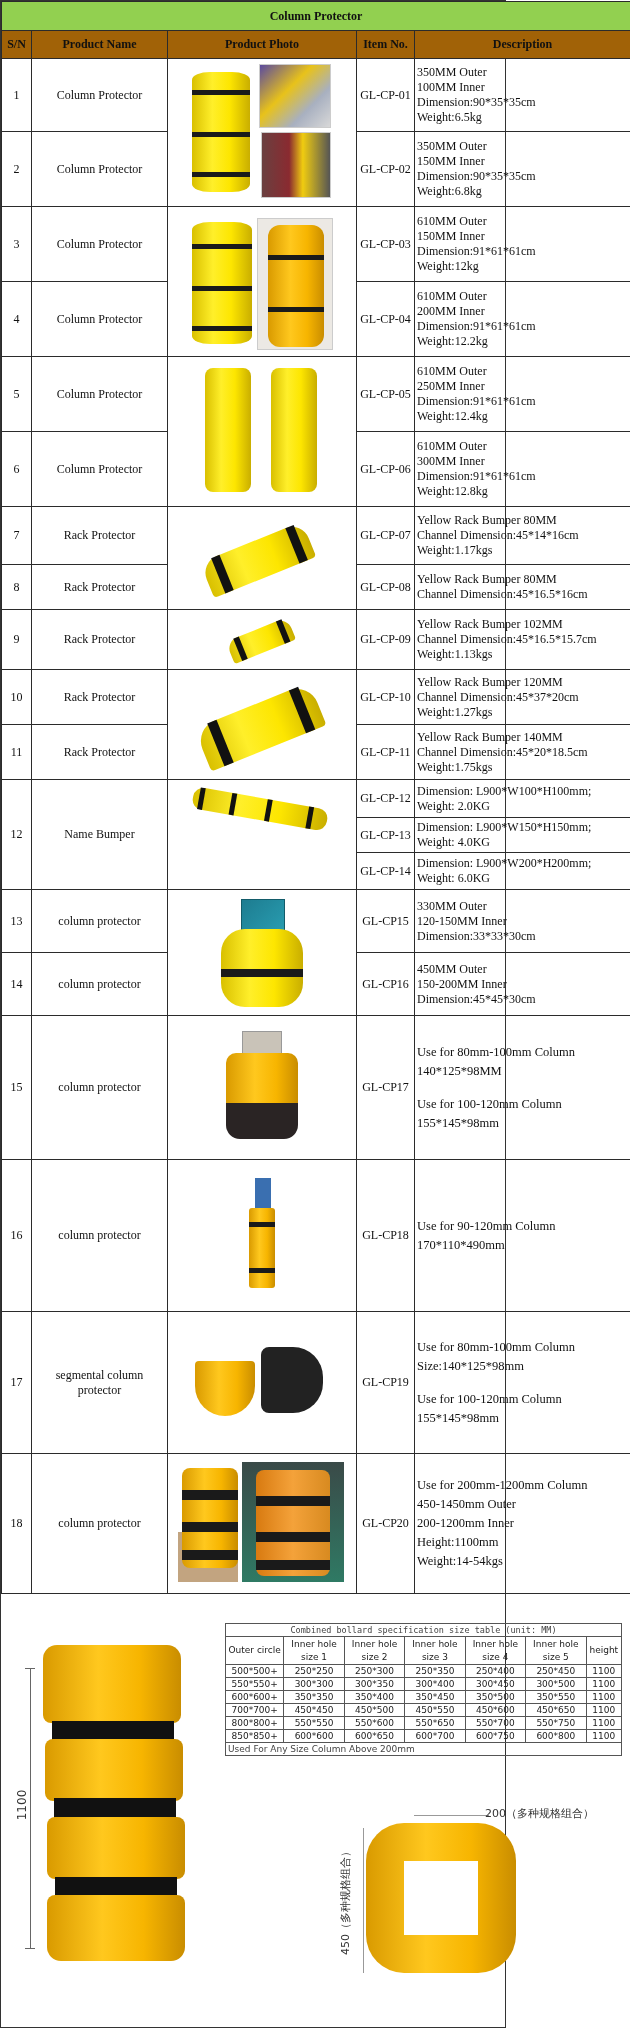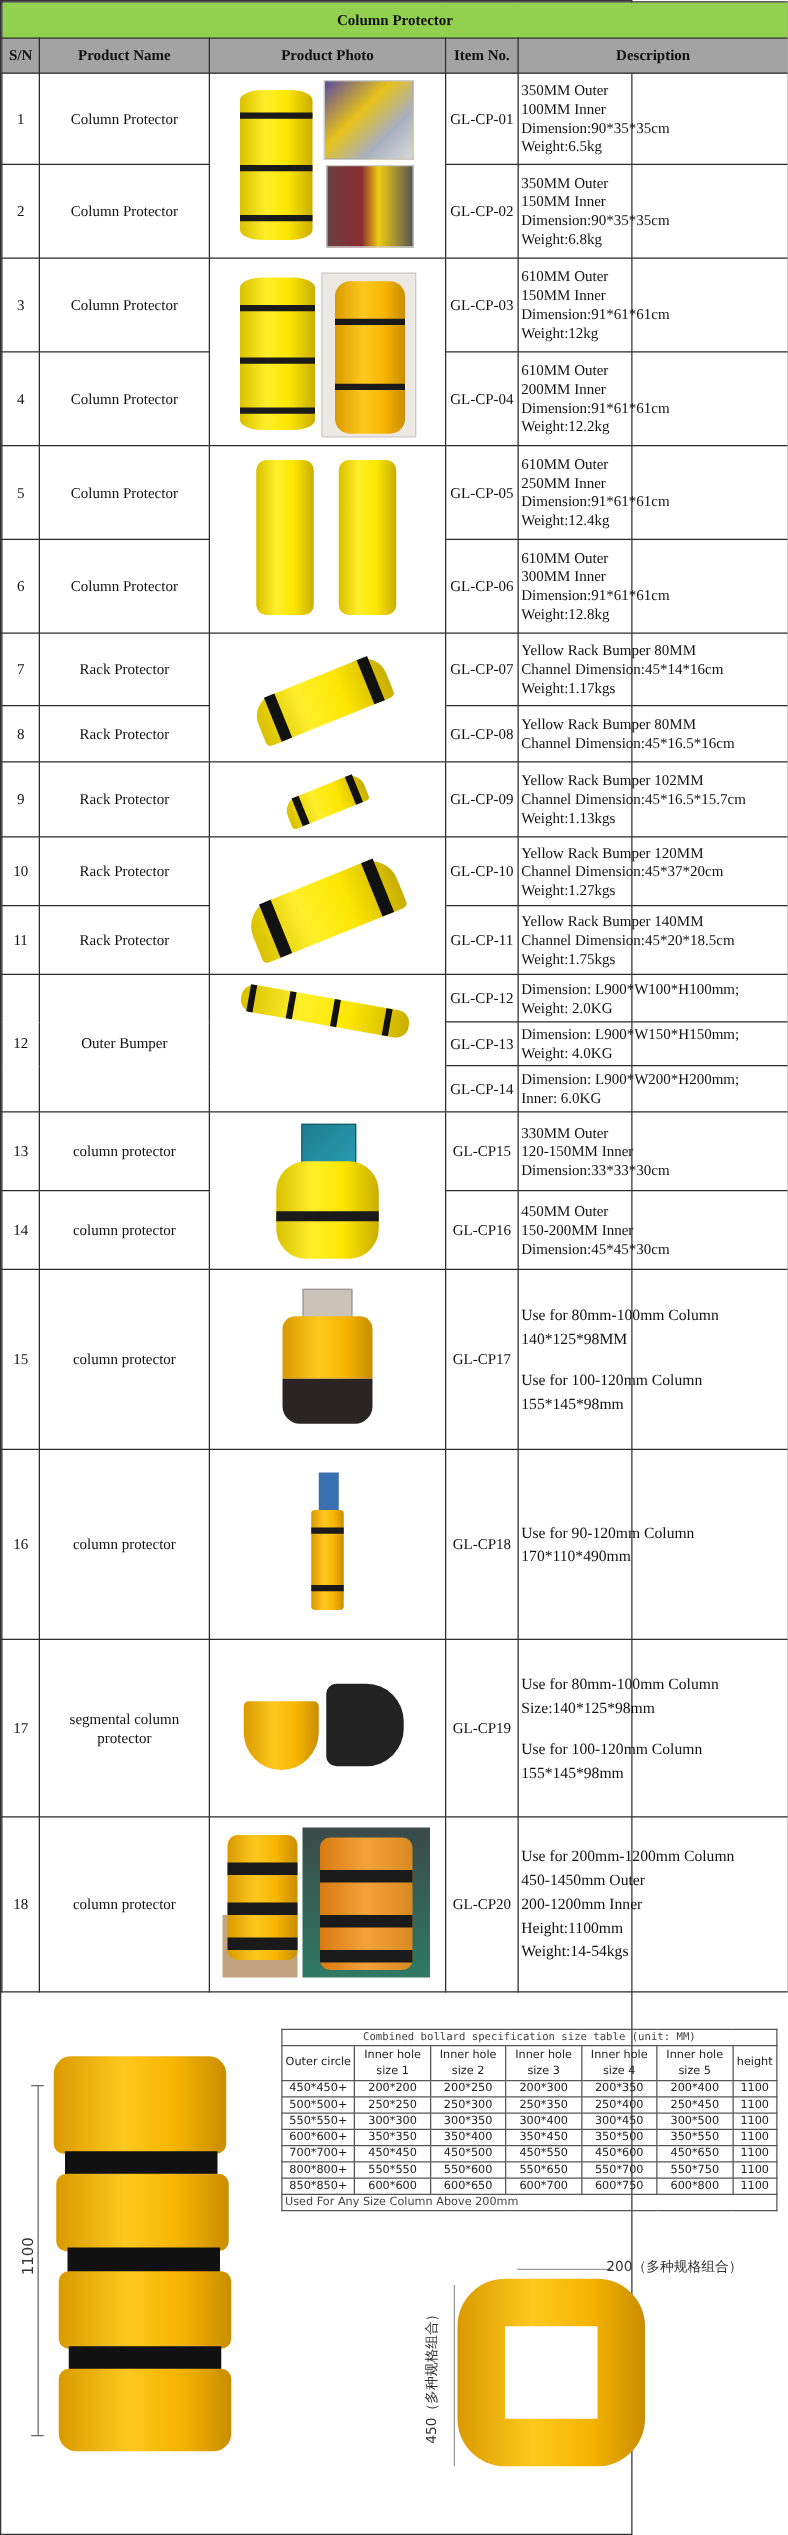--- a/index.html
+++ b/index.html
@@ -1,21 +1,21 @@
 <!DOCTYPE html>
 <html><head>
 <meta charset="utf-8">
 <style>
   * { box-sizing: border-box; margin: 0; padding: 0; }
   body { width: 630px; height: 2028px; background: #fff; font-family: "Liberation Serif", "DejaVu Serif", serif; color: #111; overflow: hidden; }
   .sheet { position: relative; width: 506px; height: 2028px; border: 1px solid #333; }
   table.main { border-collapse: collapse; width: 629px; table-layout: fixed; }
   table.main td, table.main th { border: 1px solid #2b2b2b; font-size: 12px; }
   .title-cell { background: #92d050; height: 29px; text-align: center; font-weight: bold; font-size: 13px; }
-  .hdr th { background: #a3a3a3; height: 28px; font-weight: bold; font-size: 13px; }
+  .hdr th { background: #a16207; height: 28px; font-weight: bold; font-size: 13px; }
   td.sn { text-align: center; }
   td.name { text-align: center; padding: 0 4px; }
   td.item { text-align: center; font-size: 12px; white-space: nowrap; padding: 0 1px; }
   td.desc { text-align: left; padding: 0 2px; font-size: 11.5px; line-height: 15px; vertical-align: middle; }
   td.desc .line { display: block; }
   td.desc .gap { display: block; height: 14px; }
   td.desc.loose { font-size: 12.5px; line-height: 19px; }
   td.photo { position: relative; padding: 0; vertical-align: middle; text-align: center; }
   .ph { position: relative; display: inline-block; }
   .yellow { background: linear-gradient(90deg,#d9c000 0%,#ffef2a 35%,#fde600 65%,#c9ae00 100%); }
@@ -204,21 +204,21 @@
           <td class="name">Rack Protector</td>
           <td class="item">GL-CP-11</td>
           <td class="desc">
             <span class="line">Yellow Rack Bumper 140MM</span>
             <span class="line">Channel Dimension:45*20*18.5cm</span>
             <span class="line">Weight:1.75kgs</span>
           </td>
         </tr>
         <tr style="height:38px">
           <td class="sn" rowspan="3">12</td>
-          <td class="name" rowspan="3">Outer Bumper</td>
+          <td class="name" rowspan="3">Name Bumper</td>
           <td class="photo" rowspan="3" style="vertical-align:top;padding-top:4px"><div class="ph" style="width:140px;height:100px">
       <div class="yellow" style="position:absolute;left:0;top:14px;width:136px;height:22px;border-radius:10px;transform:rotate(10deg)">
         <div style="position:absolute;left:6px;top:0;width:5px;height:22px;background:#111"></div>
                 <div style="position:absolute;left:38px;top:0;width:5px;height:22px;background:#111"></div>
                 <div style="position:absolute;left:74px;top:0;width:5px;height:22px;background:#111"></div>
                 <div style="position:absolute;left:116px;top:0;width:5px;height:22px;background:#111"></div>
               </div></div></td>
           <td class="item">GL-CP-12</td>
           <td class="desc">
             <span class="line">Dimension: L900*W100*H100mm;</span>
@@ -229,21 +229,21 @@
           <td class="item">GL-CP-13</td>
           <td class="desc">
             <span class="line">Dimension: L900*W150*H150mm;</span>
             <span class="line">Weight: 4.0KG</span>
           </td>
         </tr>
         <tr style="height:37px">
           <td class="item">GL-CP-14</td>
           <td class="desc">
             <span class="line">Dimension: L900*W200*H200mm;</span>
-            <span class="line">Inner: 6.0KG</span>
+            <span class="line">Weight: 6.0KG</span>
           </td>
         </tr>
         <tr style="height:63px">
           <td class="sn">13</td>
           <td class="name">column protector</td>
           <td class="photo" rowspan="2"><div class="ph" style="width:90px;height:116px">
       <div style="position:absolute;left:24px;top:6px;width:44px;height:42px;background:linear-gradient(135deg,#1d7c90,#2aa0b4);border:1px solid #135c6a"></div>
       <div class="yellow" style="position:absolute;left:4px;top:36px;width:82px;height:78px;border-radius:24px">
                 <div class="band thick" style="top:40px;height:8px"></div>
               </div></div></td>
@@ -363,29 +363,20 @@
           <tr class="hd">
             <td style="width:56px">Outer circle</td>
             <td style="width:58px">Inner hole size 1</td>
             <td style="width:58px">Inner hole size 2</td>
             <td style="width:58px">Inner hole size 3</td>
             <td style="width:58px">Inner hole size 4</td>
             <td style="width:58px">Inner hole size 5</td>
             <td style="width:34px">height</td>
           </tr>
           <tr>
-            <td>450*450+</td>
-            <td>200*200</td>
-            <td>200*250</td>
-            <td>200*300</td>
-            <td>200*350</td>
-            <td>200*400</td>
-            <td>1100</td>
-          </tr>
-          <tr>
             <td>500*500+</td>
             <td>250*250</td>
             <td>250*300</td>
             <td>250*350</td>
             <td>250*400</td>
             <td>250*450</td>
             <td>1100</td>
           </tr>
           <tr>
             <td>550*550+</td>

